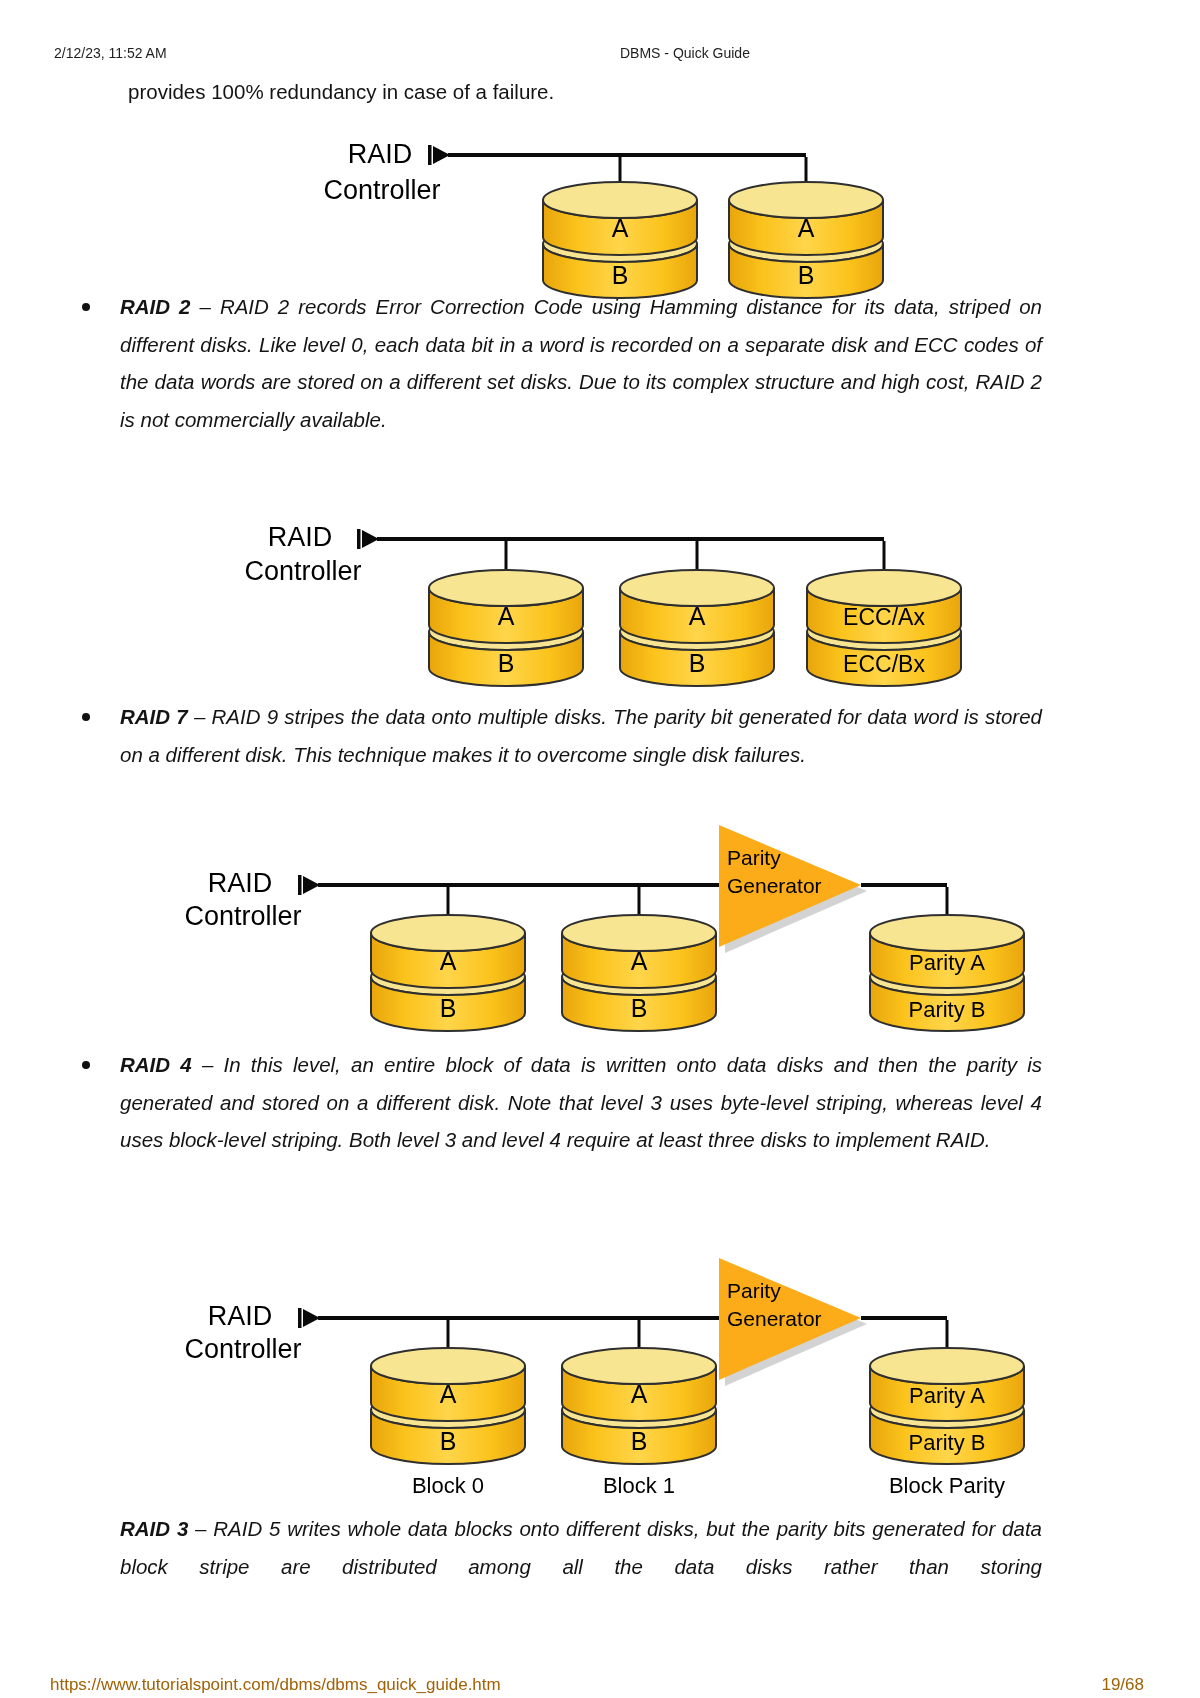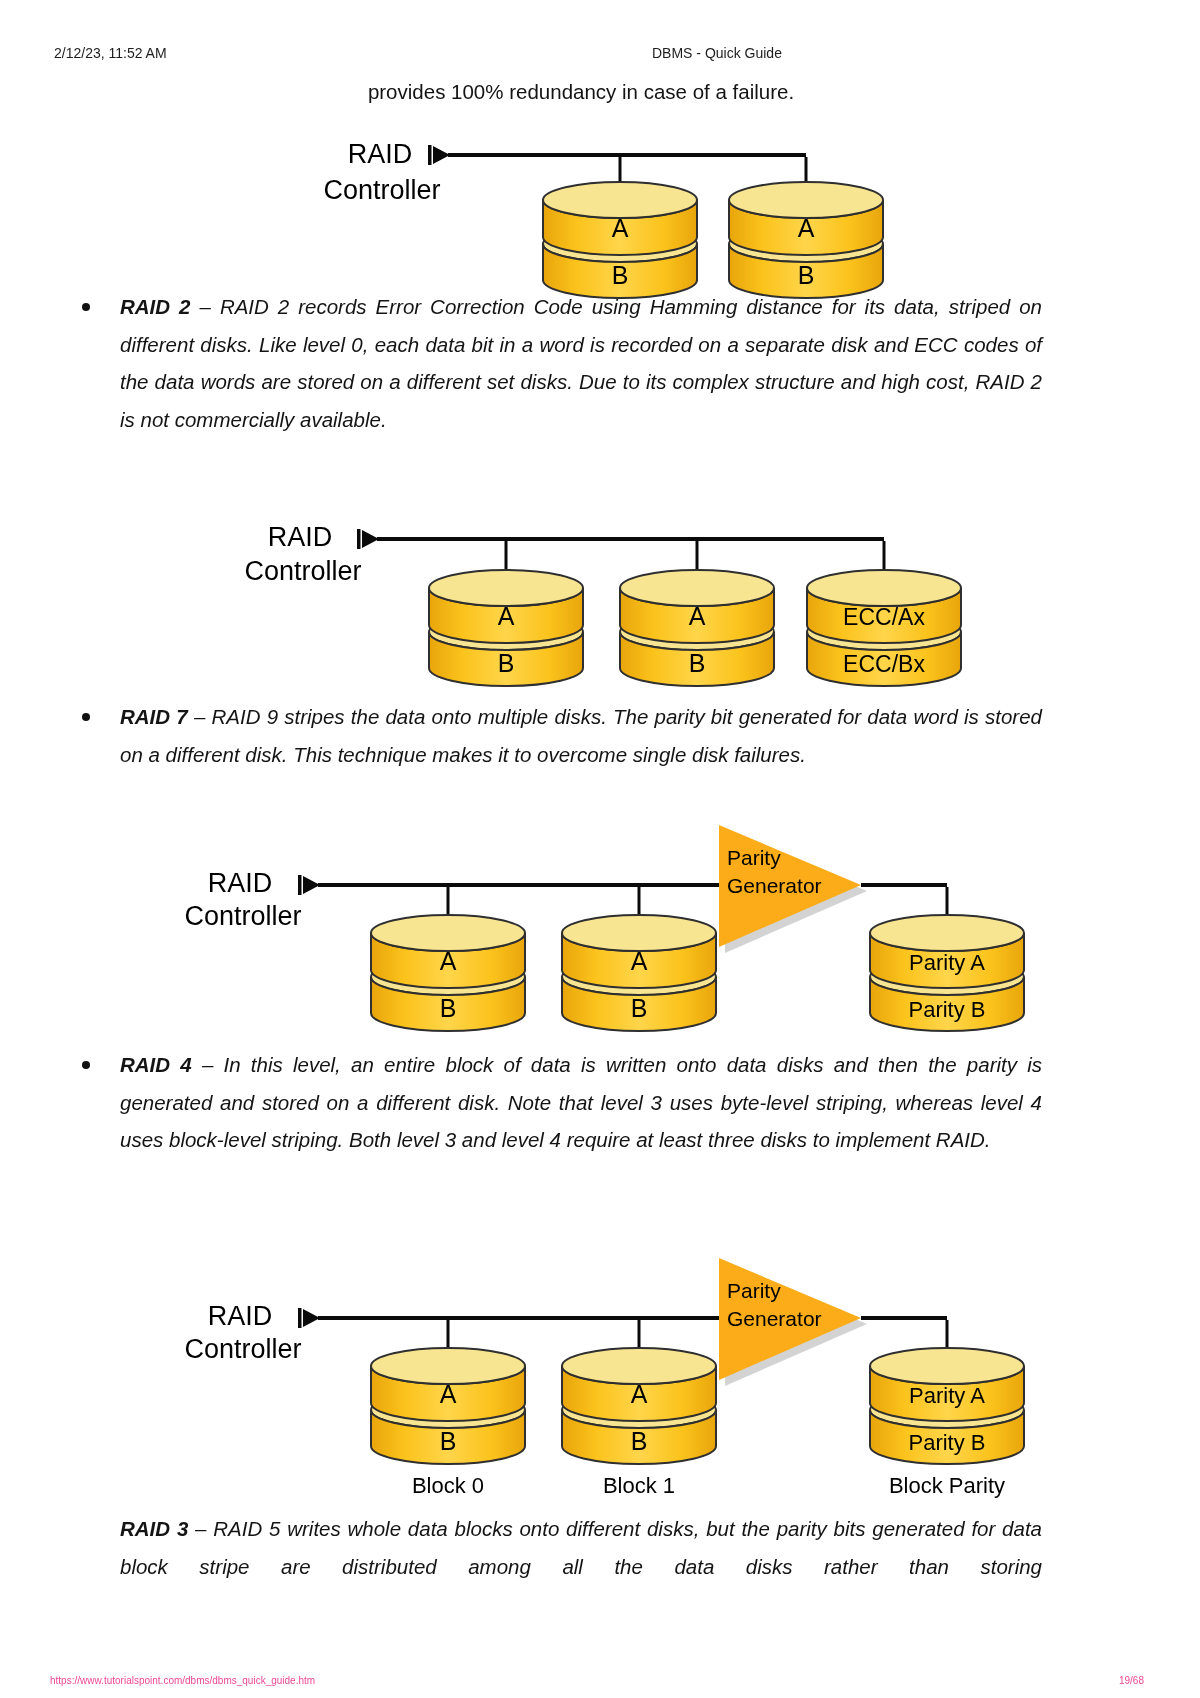--- a/index.html
+++ b/index.html
@@ -3,33 +3,33 @@
 <meta charset="utf-8">
 <style>
   html,body{margin:0;padding:0;}
   body{
     width:1200px;height:1698px;background:#ffffff;position:relative;overflow:hidden;
     font-family:"Liberation Sans",sans-serif;color:#111;
   }
   .abs{position:absolute;margin-top:25px;}
   .hdr{font-size:14px;color:#1e1e1e;}
   #header-date{left:54px;top:20px;}
-  #header-title{left:652px;top:20px;text-align:right;}
+  #header-title{left:620px;top:20px;text-align:right;}
   .para{font-size:20.5px;line-height:37.5px;color:#141414;}
-  #intro{left:116px;top:48px;width:930px;text-align:center;}
+  #intro{left:128px;top:48px;width:930px;}
   .bullet{position:absolute;left:120px;width:922px;font-style:italic;}
   .bullet p{margin:0;text-align:justify;}
   .bullet .term{font-weight:bold;}
   .dot{position:absolute;left:-38px;top:15px;width:8px;height:8px;border-radius:50%;background:#111;}
   #bullet-raid2{top:288px;}
   #bullet-raid3{top:698px;}
   #bullet-raid4{top:1046px;}
   #bullet-raid5{top:1510px;height:71px;overflow:hidden;}
   #bullet-raid5 p{text-align-last:justify;}
-  .ftr{font-size:10px;color:#ec4899;top:1650px;}
+  .ftr{font-size:17px;color:#a16207;top:1650px;}
   #footer-url{left:50px;}
   #footer-page{right:56px;}
   #diagram-layer{position:absolute;left:0;top:0;pointer-events:none;}
   svg{font-family:"Liberation Sans",sans-serif;}
   .ctl-label{font-size:27px;fill:#000;text-anchor:middle;}
   .disk-big{font-size:25px;fill:#000;text-anchor:middle;}
   .disk-med{font-size:22px;fill:#000;text-anchor:middle;}
   .disk-ecc{font-size:23px;fill:#000;text-anchor:middle;}
   .tri-text{font-size:21px;fill:#000;}
   .caption{font-size:22px;fill:#000;text-anchor:middle;font-weight:500;}

